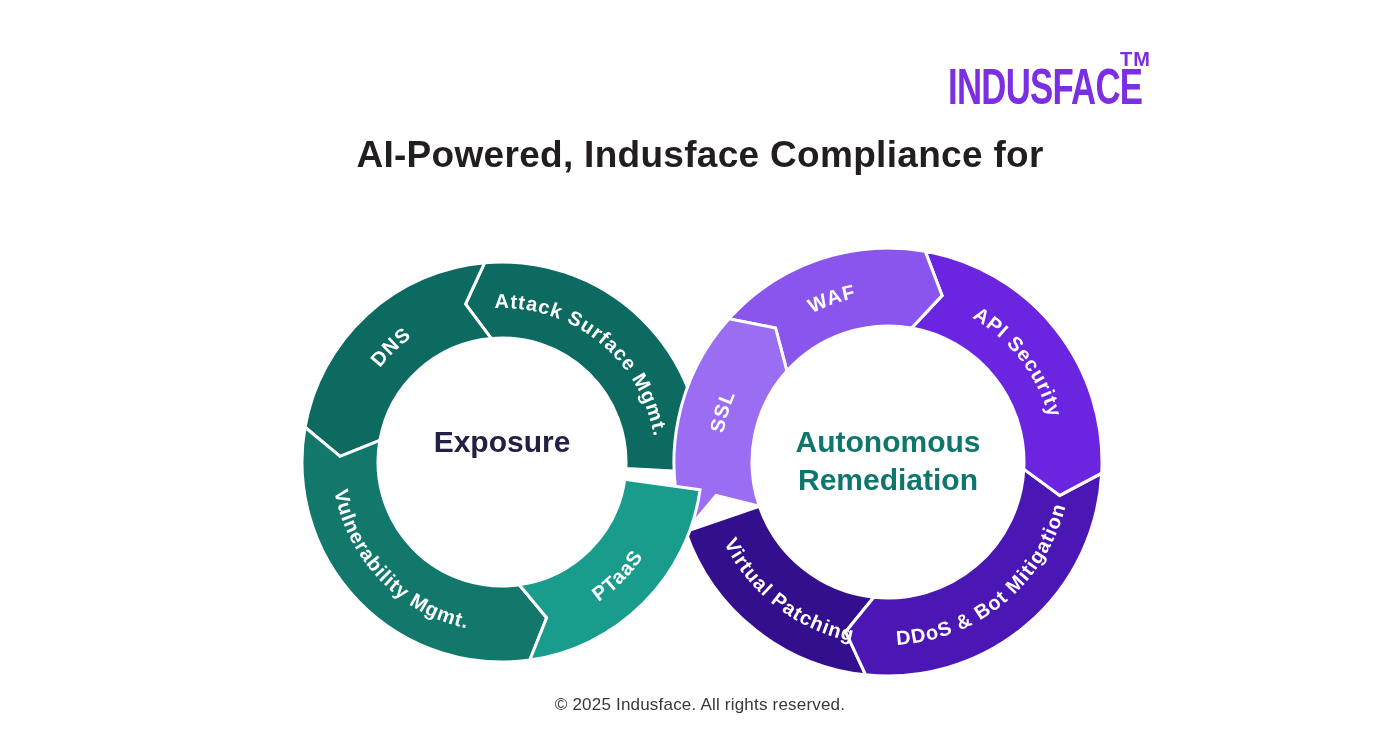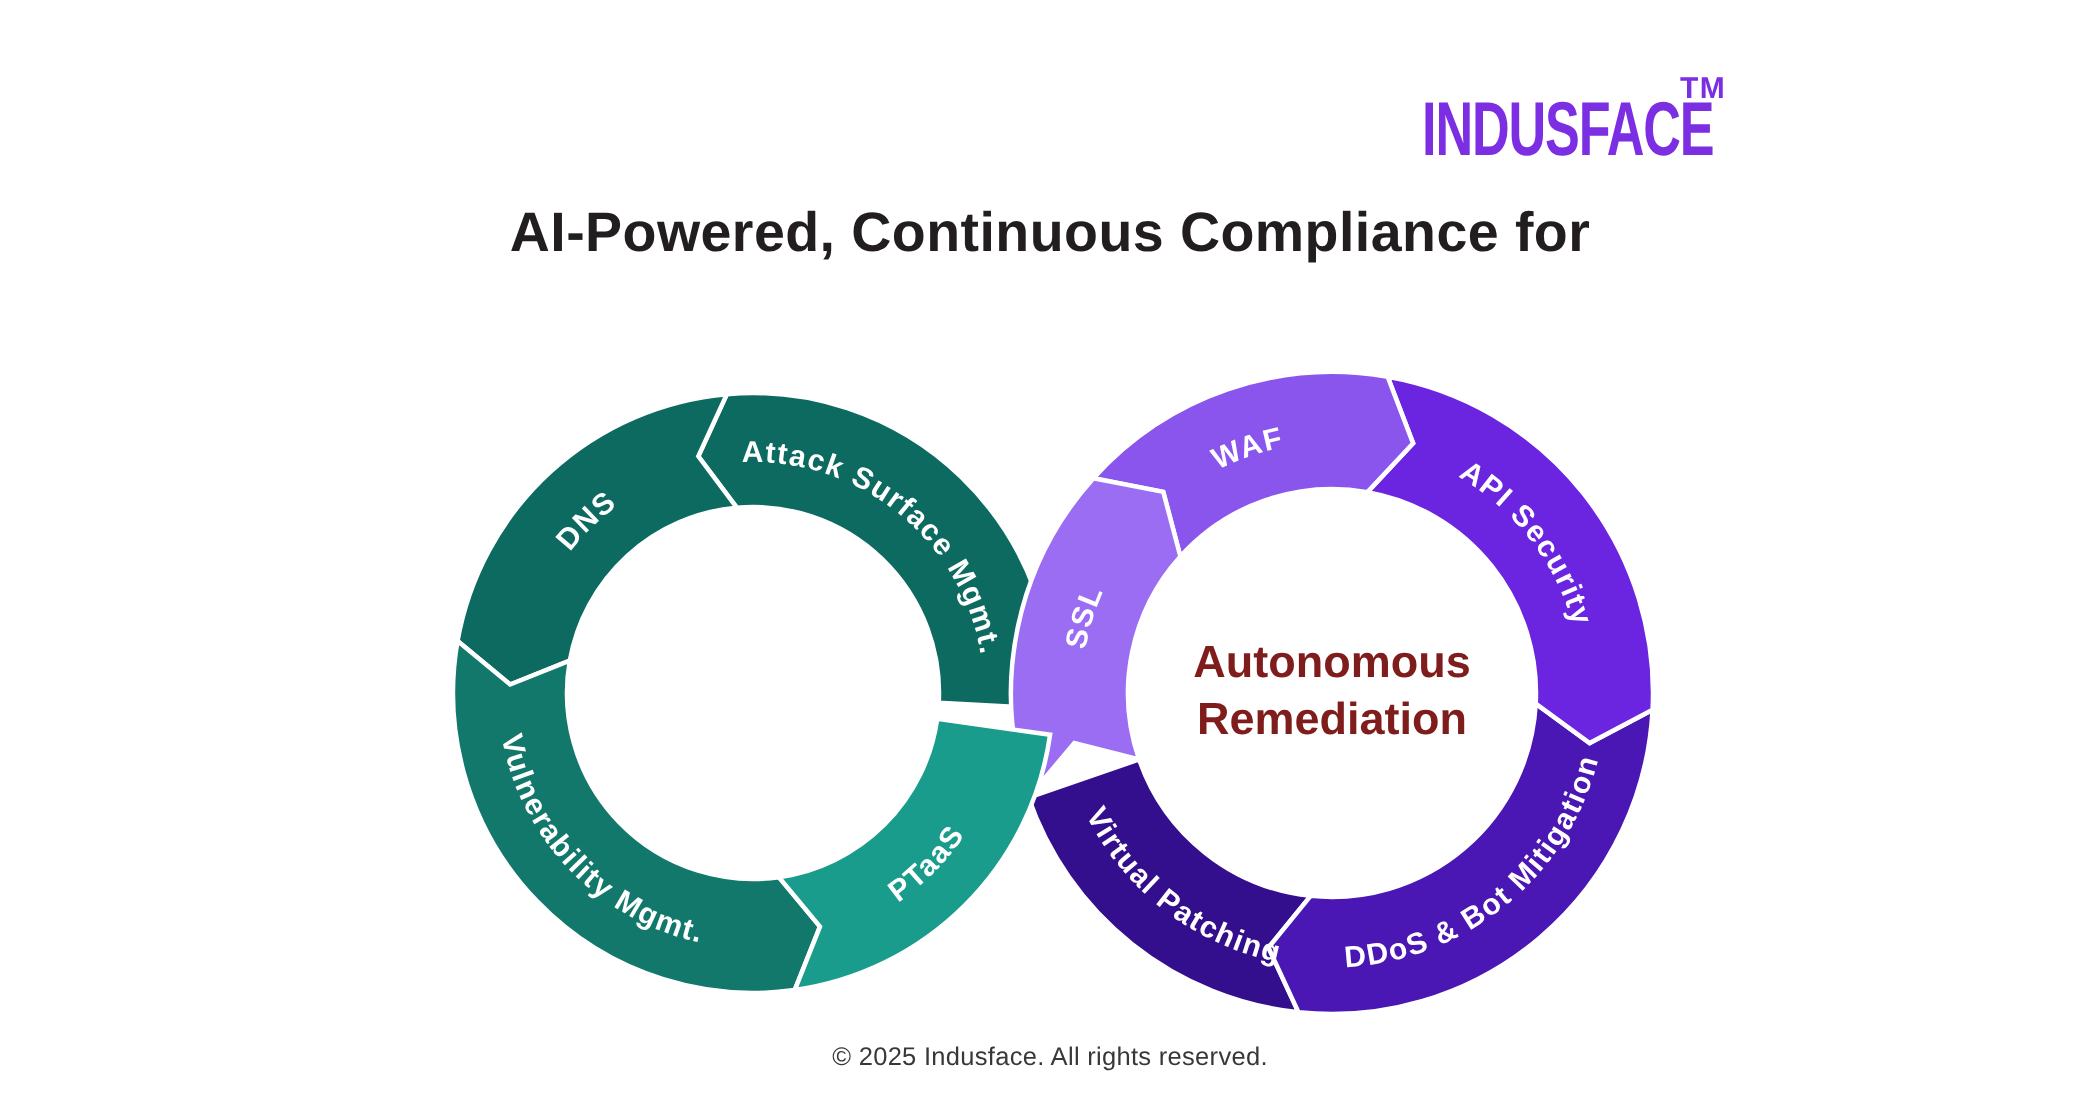--- a/index.html
+++ b/index.html
@@ -35,21 +35,21 @@
 </style>
 </head>
 <body>
 
 <div class="logo" style="color: rgb(124, 46, 227);">
   <span class="logo-text">INDUSFACE</span>
   <span class="logo-tm">TM</span>
 </div>
 
 <div class="title" style="color: rgb(34, 30, 31);">
-  <div>AI-Powered, Continuous Compliance for</div>
+  <div>AI-Powered, Indusface Compliance for</div>
 </div>
 
 <svg class="diagram" width="1400" height="733" viewBox="0 0 1400 733" id="diagram-svg">
     <defs>
       <path id="tp-0-0" d="M 485.90 308.84 A 154 154 0 0 1 655.16 445.90" fill="none"></path>
       <path id="tp-0-1" d="M 357.29 409.33 A 154 154 0 0 1 454.41 315.54" fill="none"></path>
       <path id="tp-0-2" d="M 332.41 450.14 A 170 170 0 0 0 507.93 631.90" fill="none"></path>
       <path id="tp-0-3" d="M 551.70 624.57 A 170 170 0 0 0 665.41 508.86" fill="none"></path>
       <path id="tp-1-0" d="M 720.82 536.43 A 183 183 0 0 0 859.37 642.75" fill="none"></path>
       <path id="tp-1-1" d="M 884.81 644.97 A 183 183 0 0 0 1068.22 493.78" fill="none"></path>
@@ -77,20 +77,21 @@
       <text><textPath href="#tp-0-3" xlink:href="#tp-0-3" startOffset="50%" text-anchor="middle">PTaaS</textPath></text>
       <text><textPath href="#tp-1-0" xlink:href="#tp-1-0" startOffset="50%" text-anchor="middle">Virtual Patching</textPath></text>
       <text><textPath href="#tp-1-1" xlink:href="#tp-1-1" startOffset="50%" text-anchor="middle">DDoS &amp; Bot Mitigation</textPath></text>
       <text><textPath href="#tp-1-2" xlink:href="#tp-1-2" startOffset="50%" text-anchor="middle">API Security</textPath></text>
       <text><textPath href="#tp-1-3" xlink:href="#tp-1-3" startOffset="50%" text-anchor="middle">WAF</textPath></text>
       <text><textPath href="#tp-1-4" xlink:href="#tp-1-4" startOffset="50%" text-anchor="middle">SSL</textPath></text>
     </g>
   </svg>
 
 <div class="ring-label left" style="color: rgb(35, 32, 69);">
+  <div>Exposure</div>
 </div>
 
-<div class="ring-label right" style="color: #7f1d1d;">
+<div class="ring-label right" style="color: #0f766e;">
   <div>Autonomous</div>
   <div>Remediation</div>
 </div>
 
 <div class="footer">© 2025 Indusface. All rights reserved.</div>
 
 </body></html>

